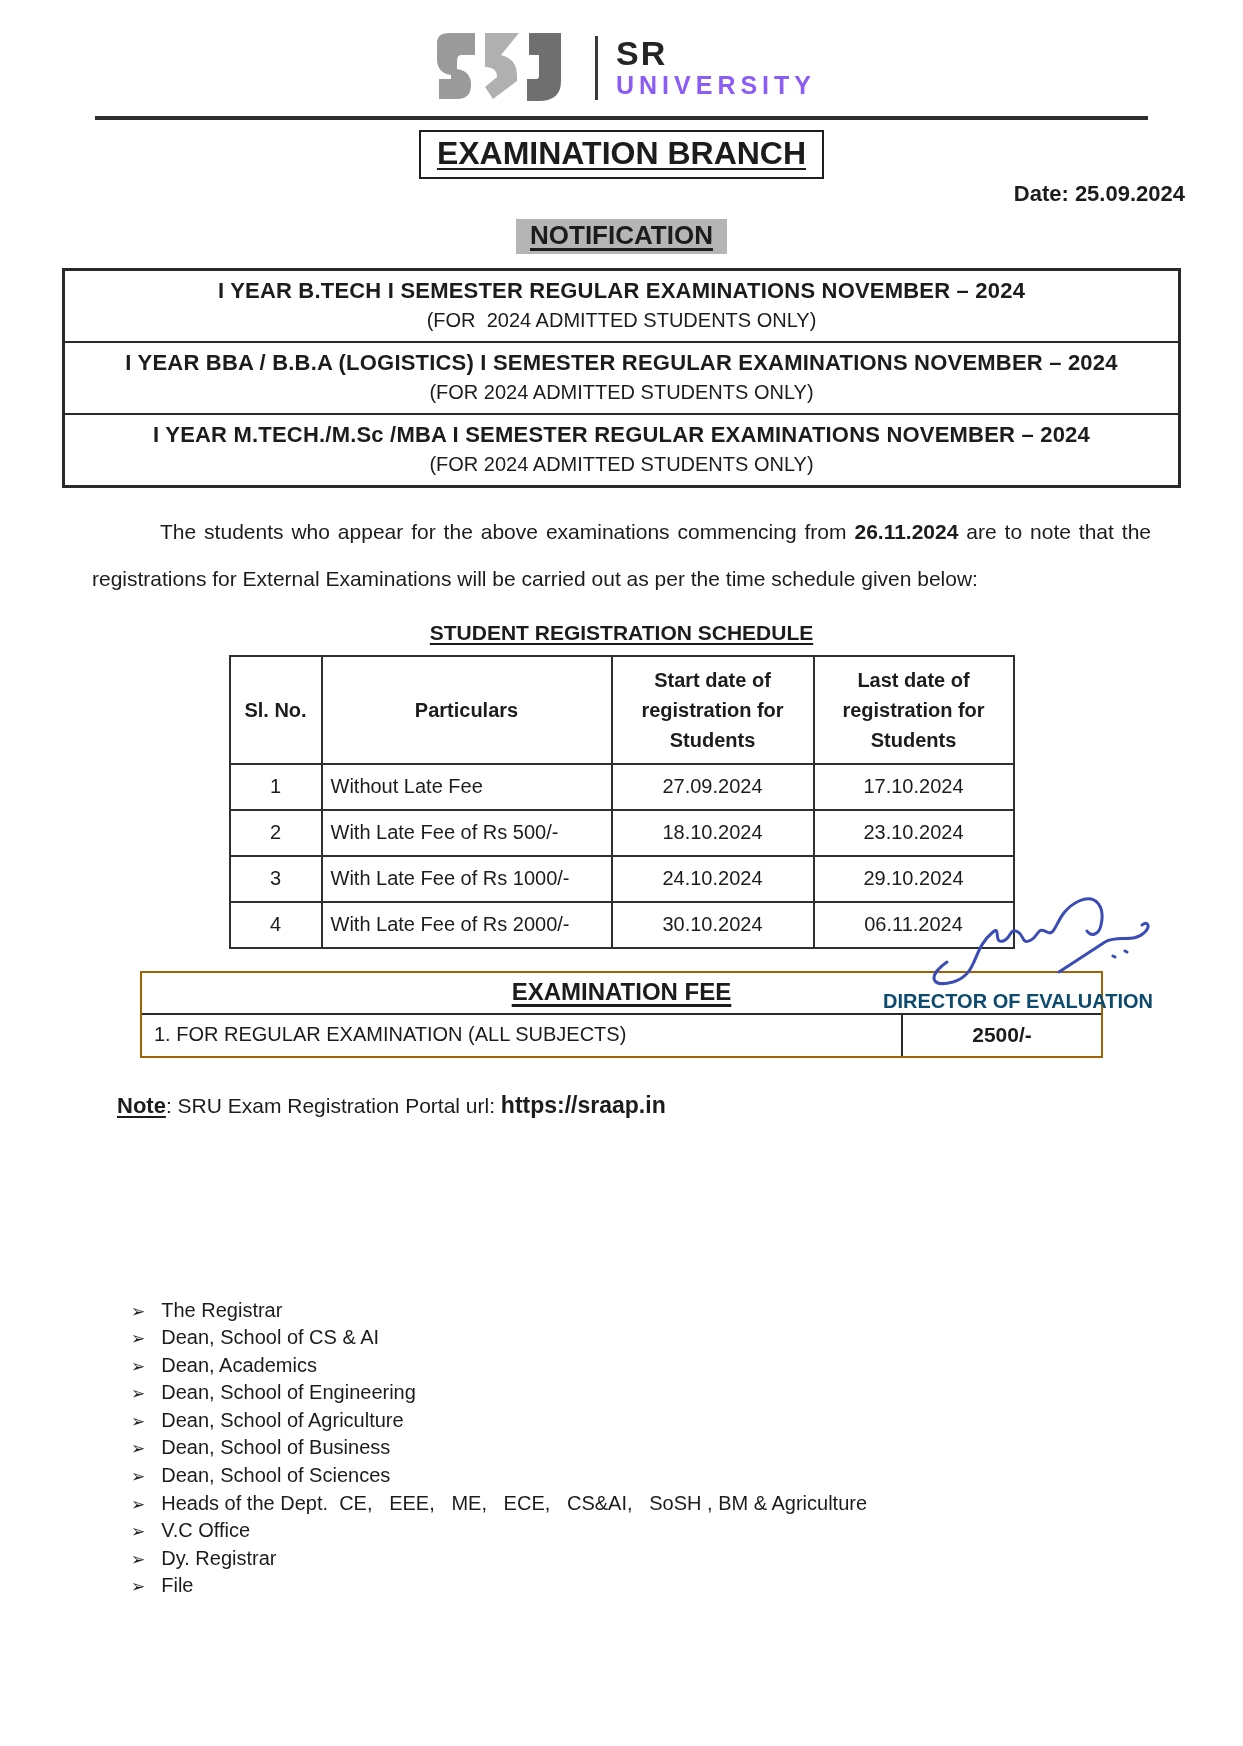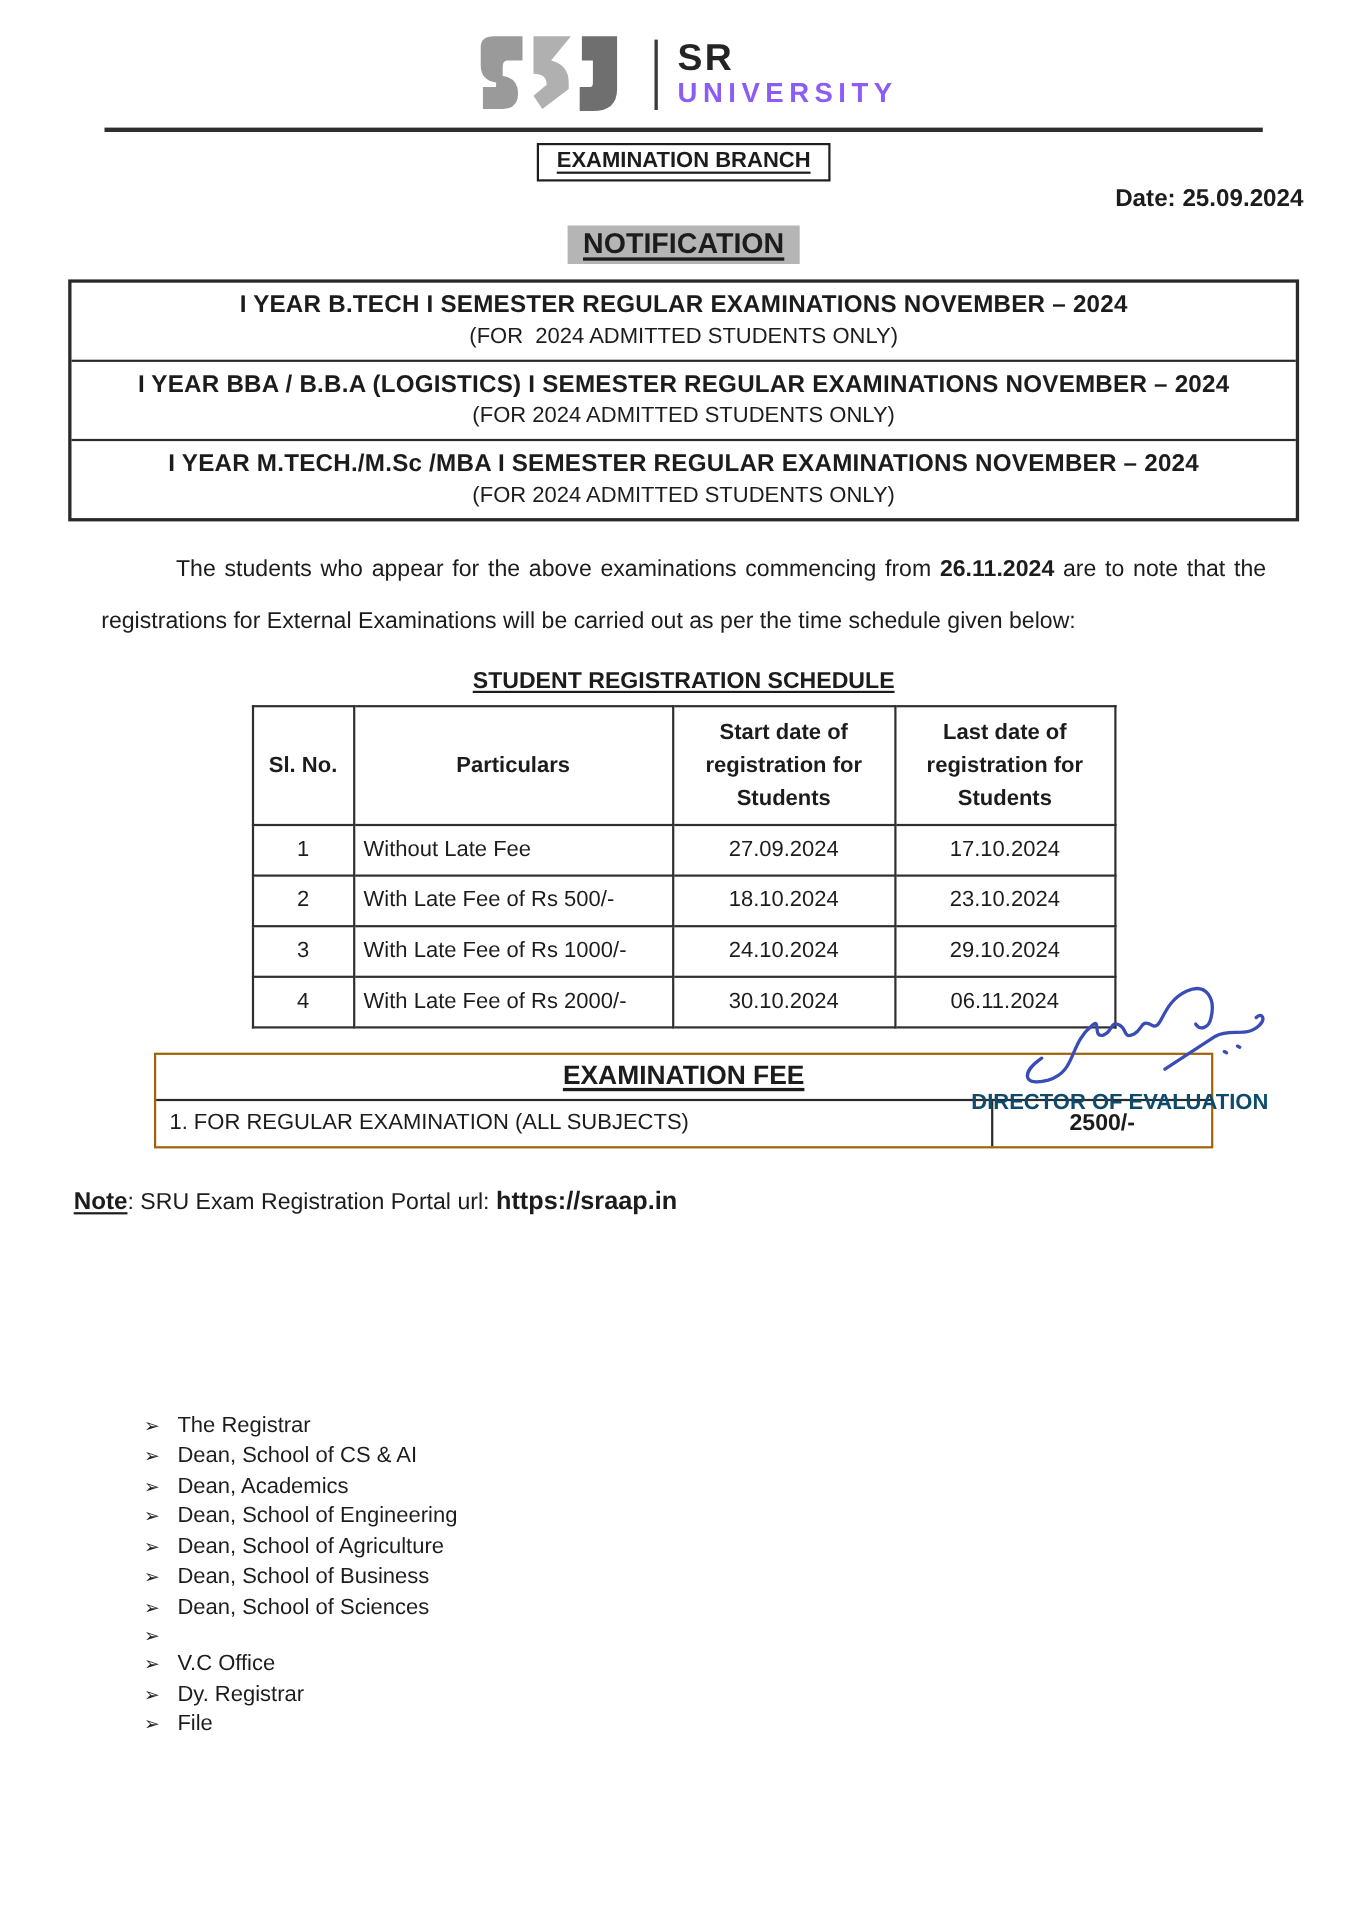--- a/index.html
+++ b/index.html
@@ -24,21 +24,21 @@
   .logo-sr{font-size:34px;font-weight:bold;color:#242424;letter-spacing:2px;line-height:1.05;}
   .logo-univ{font-size:25px;font-weight:bold;color:#8b5cf6;letter-spacing:5px;line-height:1.15;}
 
   .top-rule{height:4px;background:#2e2e2e;margin:6px 95px 0 95px;}
 
   
   .branch-row{display:flex;justify-content:center;margin-top:10px;}
   .branch-box{
     border:2px solid #1e1e1e;
     padding:3px 16px 5px 16px;
-    font-size:20px;font-weight:bold;
+    font-size:32px;font-weight:bold;
     text-decoration:underline;
     text-underline-offset:4px;
     text-decoration-thickness:2px;
   }
   .date-row{
     text-align:right;
     padding-right:58px;
     margin-top:2px;
     font-size:22px;font-weight:bold;
   }
@@ -123,21 +123,21 @@
     padding:8px 10px 10px 12px;
     border-right:2px solid #2a2a2a;
   }
   .fee-amount{
     width:198px;
     display:flex;align-items:center;justify-content:center;
     font-size:21px;font-weight:bold;
   }
 
   
-  .note-row{margin:34px 0 0 67px;font-size:21px;}
+  .note-row{margin:34px 0 0 117px;font-size:21px;}
   .note-label{font-weight:bold;text-decoration:underline;text-underline-offset:3px;font-size:22px;}
   .note-url{font-weight:bold;font-size:23px;}
 
   
   .sig-block{
     position:absolute;
     right:60px;top:892px;
     width:330px;
     text-align:center;
   }
@@ -286,20 +286,21 @@
       <li>
           <span class="copy-bullet">➢</span>
           <span class="copy-text">Dean, School of Business</span>
         </li>
       <li>
           <span class="copy-bullet">➢</span>
           <span class="copy-text">Dean, School of Sciences</span>
         </li>
       <li>
           <span class="copy-bullet">➢</span>
+          <span class="copy-text">Heads of the Dept.  CE,   EEE,   ME,   ECE,   CS&amp;AI,   SoSH , BM &amp; Agriculture</span>
         </li>
       <li>
           <span class="copy-bullet">➢</span>
           <span class="copy-text">V.C Office</span>
         </li>
       <li>
           <span class="copy-bullet">➢</span>
           <span class="copy-text">Dy. Registrar</span>
         </li>
       <li>

